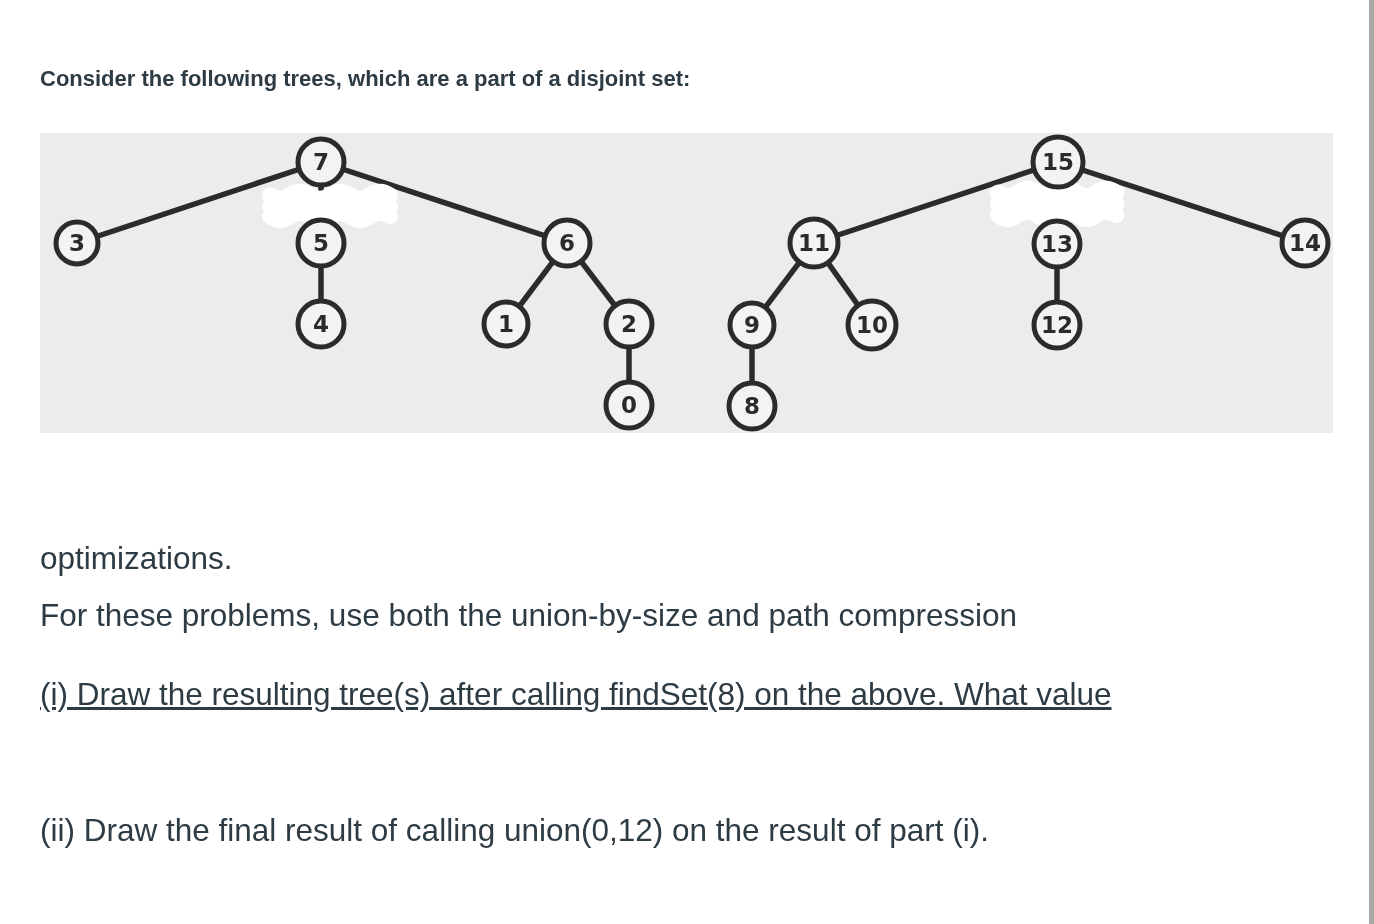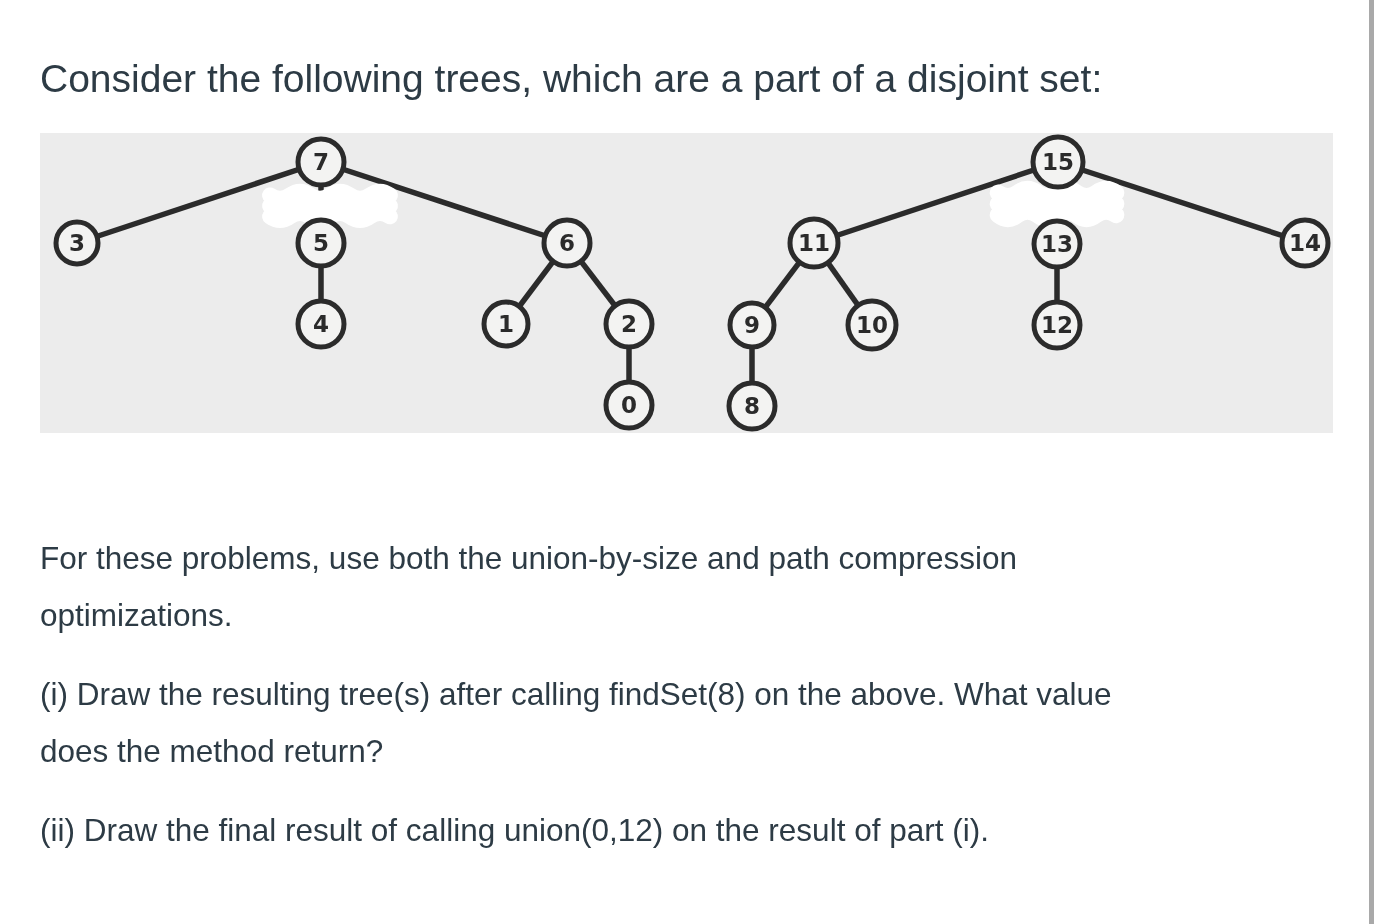--- a/index.html
+++ b/index.html
@@ -5,33 +5,33 @@
   html,body{margin:0;padding:0;}
   body{
     width:1374px;height:924px;position:relative;overflow:hidden;
     background:#ffffff;
     font-family:"Liberation Sans", sans-serif;
     color:#2d3b45;
   }
   .text-line{white-space:nowrap;}
   .intro{
     position:absolute;left:40px;top:50px;
-    font-size:39px;line-height:57px;font-weight:400;
+    font-size:22px;line-height:57px;font-weight:700;
   }
   .diagram-panel{
     position:absolute;left:40px;top:133px;width:1293px;height:300px;
     background:#ececec;
   }
   .diagram-panel svg{display:block;width:100%;height:100%;}
   .para{
     position:absolute;left:40px;
     font-size:31.5px;line-height:57px;font-weight:400;
   }
   #para-0{top:530px;}
-  #para-1{top:666px;}
+  #para-1{top:666px;text-decoration:underline;}
   #para-2{top:802px;}
   .scroll-strip{
     position:absolute;top:0;right:0;width:5px;height:924px;
     background:#a9a9a9;
   }
 </style>
 </head>
 <body style="background: rgb(255, 255, 255); color: rgb(45, 59, 69);">
 
 <div class="intro text-line">Consider the following trees, which are a part of a disjoint set:</div>
@@ -87,26 +87,25 @@
       <circle cx="832" cy="192" r="24" fill="#f3f3f2" stroke="#2b2b2b" stroke-width="5"></circle>
       <text x="832" y="200" text-anchor="middle" font-size="23" font-weight="700" fill="#2b2b2b" font-family="&quot;DejaVu Sans&quot;, sans-serif">10</text>
       <circle cx="1017" cy="192" r="23" fill="#f3f3f2" stroke="#2b2b2b" stroke-width="5"></circle>
       <text x="1017" y="200" text-anchor="middle" font-size="23" font-weight="700" fill="#2b2b2b" font-family="&quot;DejaVu Sans&quot;, sans-serif">12</text>
       <circle cx="712" cy="273" r="23" fill="#f3f3f2" stroke="#2b2b2b" stroke-width="5"></circle>
       <text x="712" y="281" text-anchor="middle" font-size="23" font-weight="700" fill="#2b2b2b" font-family="&quot;DejaVu Sans&quot;, sans-serif">8</text>
     </svg>
 </div>
 
 <div class="para" id="para-0">
+  <div class="text-line">optimizations.</div>
   <div class="text-line">For these problems, use both the union-by-size and path compression</div>
-  <div class="text-line">optimizations.</div>
 </div>
 
 <div class="para" id="para-1">
   <div class="text-line">(i) Draw the resulting tree(s) after calling findSet(8) on the above. What value</div>
-  <div class="text-line">does the method return?</div>
 </div>
 
 <div class="para" id="para-2">
   <div class="text-line">(ii) Draw the final result of calling union(0,12) on the result of part (i).</div>
 </div>
 
 <div class="scroll-strip" style="background: rgb(169, 169, 169);"></div>
 
 </body></html>

